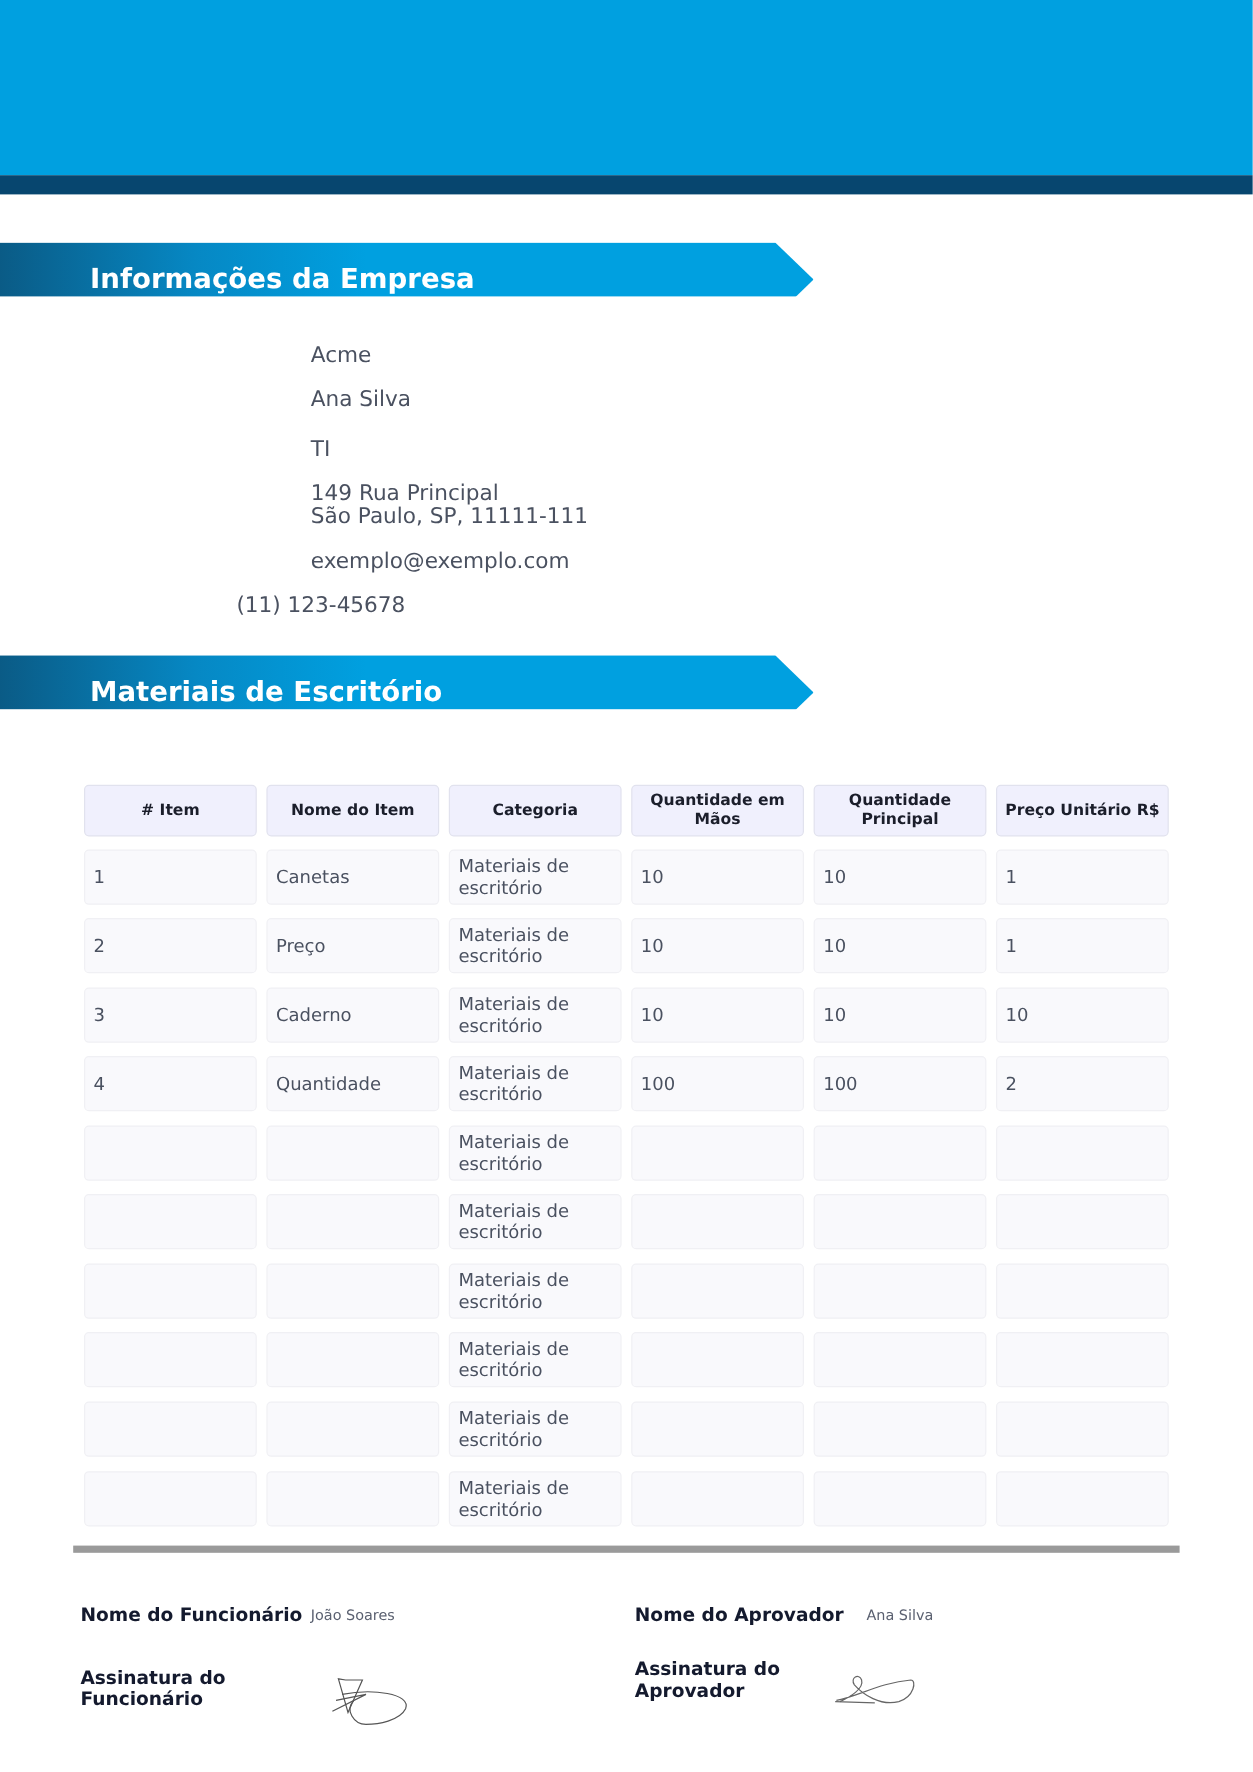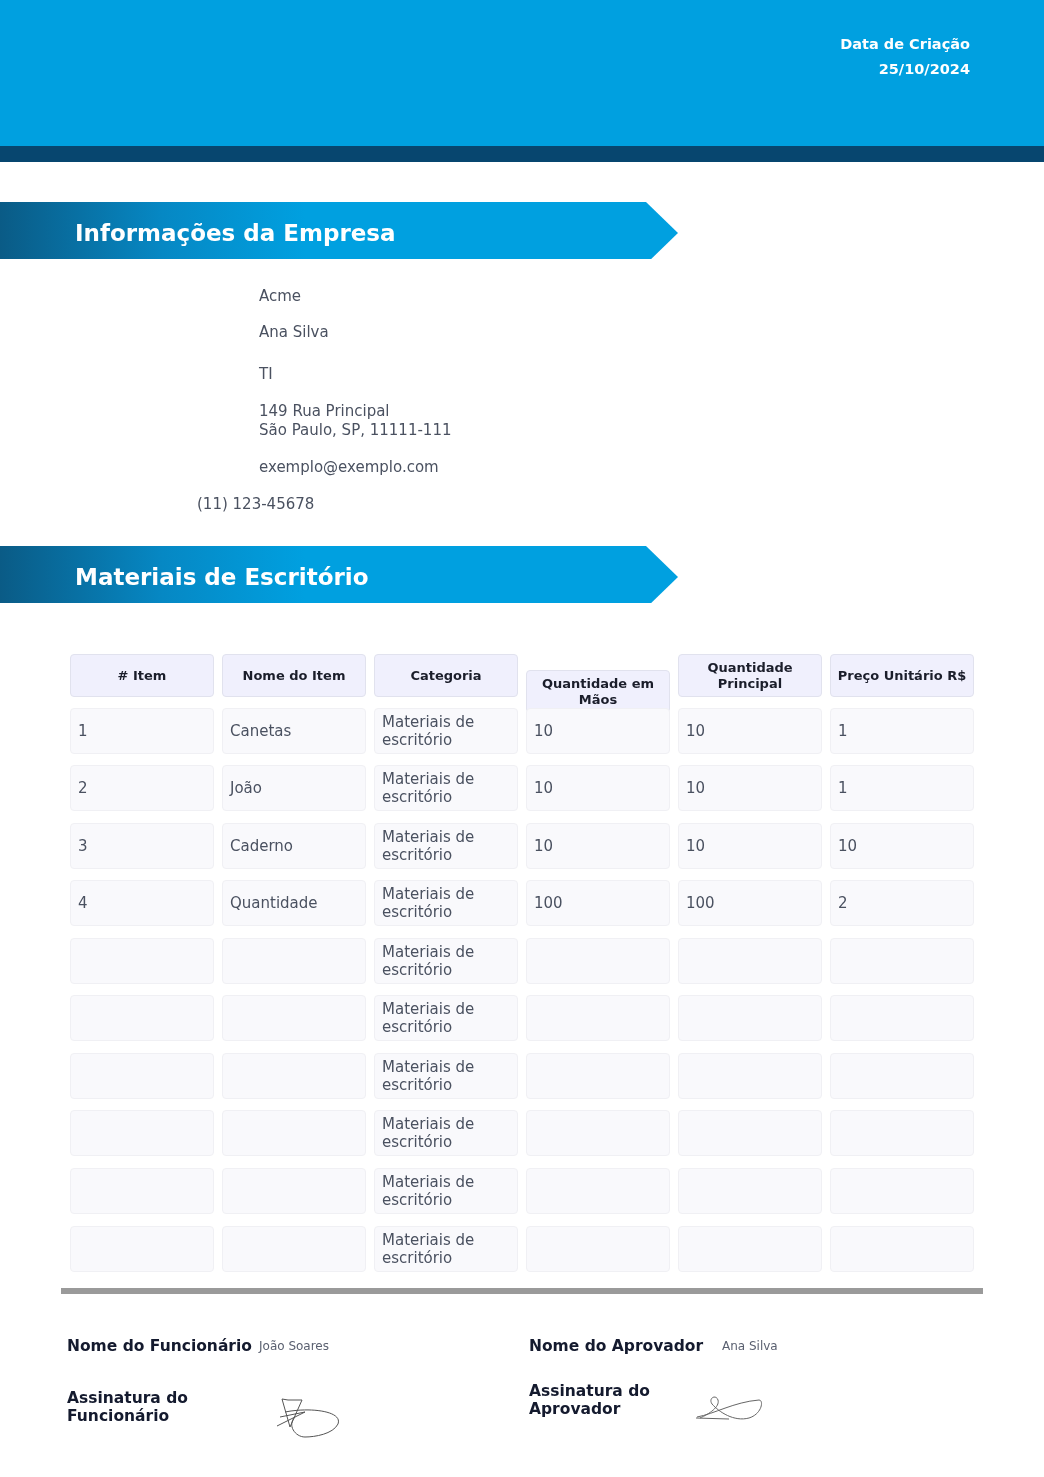--- a/index.html
+++ b/index.html
@@ -18,33 +18,33 @@
     position: absolute; left: 60px; top: 34px; width: 622px;
     text-align: center; color: #ffffff; font-weight: bold;
     font-size: 40px; line-height: 49px; letter-spacing: 0.3px;
   }
   .date-block {
     position: absolute; right: 74px; top: 32px; text-align: right;
     color: #ffffff; font-weight: bold; font-size: 14.5px; line-height: 25px;
   }
 
   .banner {
-    position: absolute; left: 0; width: 678px; height: 57px;
+    position: absolute; left: 0; width: 678px; height: 45px;
     background: linear-gradient(90deg, #0a5b86 0%, #0688c4 24%, #00a0e0 45%, #00a0e0 100%);
     clip-path: polygon(0 0, 646px 0, 678px 31px, 646px 62px, 0 62px);
     text-align: right;
   }
   .banner-title {
     position: absolute; left: 75px; top: 0; line-height: 62px;
     color: #ffffff; font-weight: bold; font-size: 23px;
   }
   .banner-1 { top: 202px; }
   .banner-2 { top: 546px; }
 
-  .info { position: absolute; font-size: 15px; color: #4a5160; line-height: 19px; }
+  .info { position: absolute; font-size: 18px; color: #4a5160; line-height: 19px; }
 
   .table-head {
     position: absolute; top: 654px; height: 43px; width: 144px;
     background: #f0f0fd; border: 1px solid #e1e2ee; border-radius: 4px;
     display: flex; align-items: center; justify-content: center; text-align: center;
     font-weight: bold; font-size: 13px; line-height: 16px; color: #1b1e2b;
   }
   .cell {
     position: absolute; height: 46px; width: 144px;
     background: #f9f9fc; border: 1px solid #f0f0f4; border-radius: 4px;
@@ -59,24 +59,20 @@
   .sig-label {
     position: absolute; font-weight: bold; font-size: 15.5px; color: #141a2e; line-height: 18px;
   }
   .sig-value { position: absolute; font-size: 12px; color: #5a6070; line-height: 18px; }
   .signature { position: absolute; }
 </style>
 </head>
 <body>
 
 <div class="header">
-  <div class="date-block">
-    <div>Data de Criação</div>
-    <div>25/10/2024</div>
-  </div>
 </div>
 <div class="header-bar"></div>
 
 <div class="banner banner-1">
   <div class="banner-title">Informações da Empresa</div>
 </div>
 
 <div class="info" style="left:259px; top:287px;">Acme</div>
 <div class="info" style="left:259px; top:323px;">Ana Silva</div>
 <div class="info" style="left:259px; top:365px;">TI</div>
@@ -88,21 +84,21 @@
 <div class="info" style="left:197px; top:495px;">(11) 123-45678</div>
 
 <div class="banner banner-2">
   <div class="banner-title">Materiais de Escritório</div>
 </div>
 
 <div id="materials-table">
   <div class="table-head" style="left:70px;"># Item</div>
   <div class="table-head" style="left:222px;">Nome do Item</div>
   <div class="table-head" style="left:374px;">Categoria</div>
-  <div class="table-head" style="left:526px;margin-top:16px;">Quantidade em Mãos</div>
+  <div class="table-head" style="left:526px;">Quantidade em Mãos</div>
   <div class="table-head" style="left:678px;">Quantidade Principal</div>
   <div class="table-head" style="left:830px;">Preço Unitário R$</div>
 <div>
       <div class="cell" style="left: 70px; top: 708px;">
         <span>1</span>
       </div>
       <div class="cell" style="left: 222px; top: 708px;">
         <span>Canetas</span>
       </div>
       <div class="cell" style="left: 374px; top: 708px;">
@@ -116,21 +112,21 @@
       </div>
       <div class="cell" style="left: 830px; top: 708px;">
         <span>1</span>
       </div>
     </div>
     <div>
       <div class="cell" style="left: 70px; top: 765px;">
         <span>2</span>
       </div>
       <div class="cell" style="left: 222px; top: 765px;">
-        <span>João</span>
+        <span>Preço</span>
       </div>
       <div class="cell" style="left: 374px; top: 765px;">
         <span style="width: 110px;">Materiais de escritório</span>
       </div>
       <div class="cell" style="left: 526px; top: 765px;">
         <span>10</span>
       </div>
       <div class="cell" style="left: 678px; top: 765px;">
         <span>10</span>
       </div>

